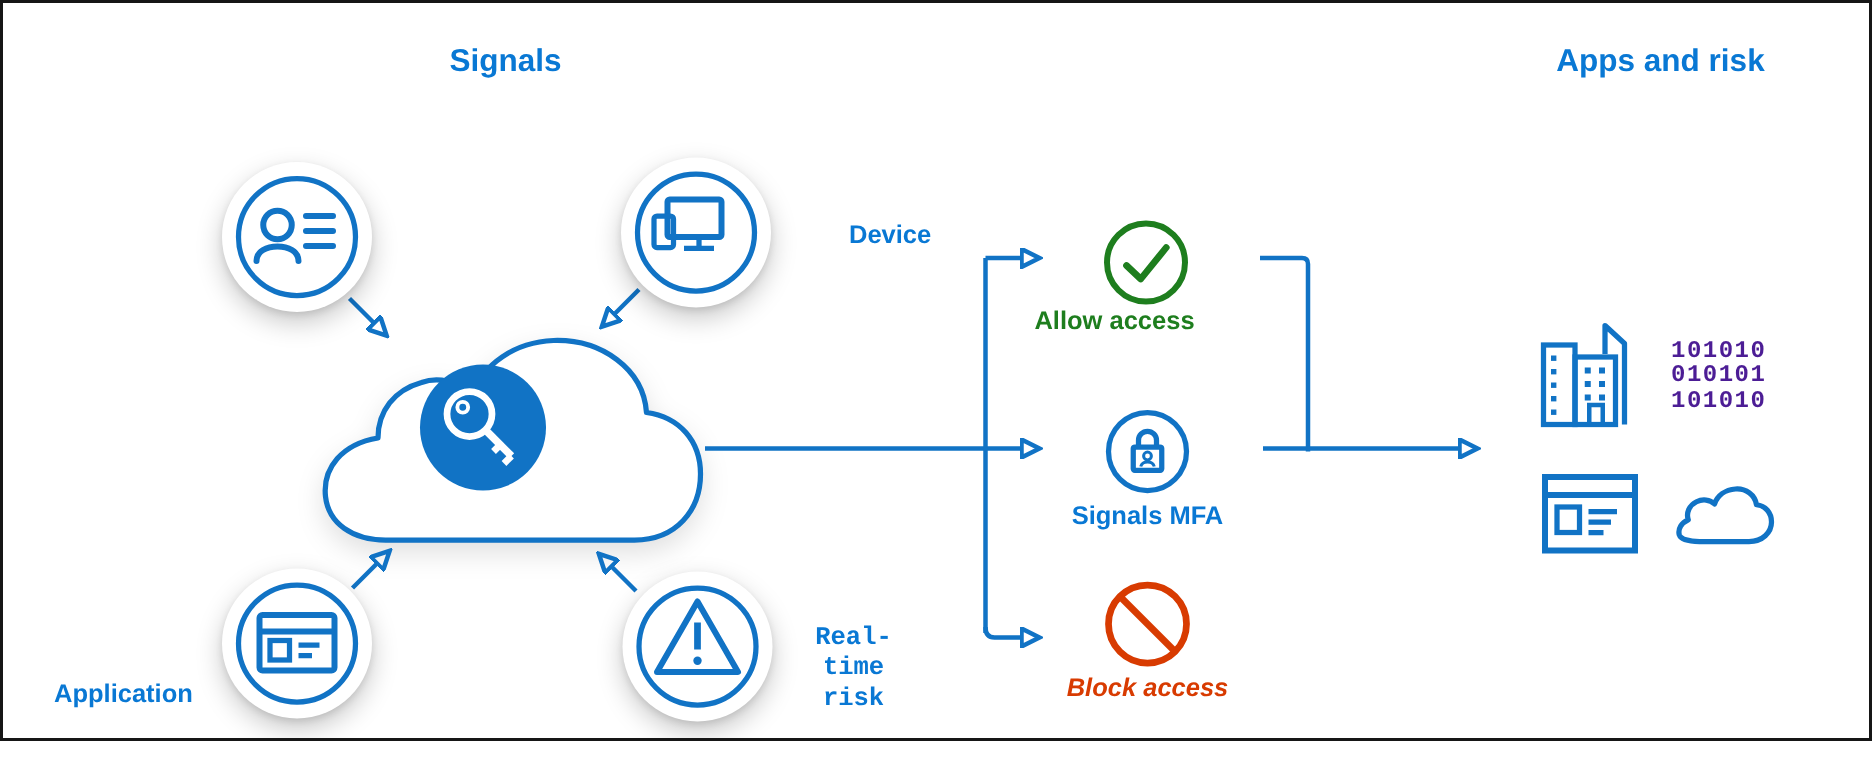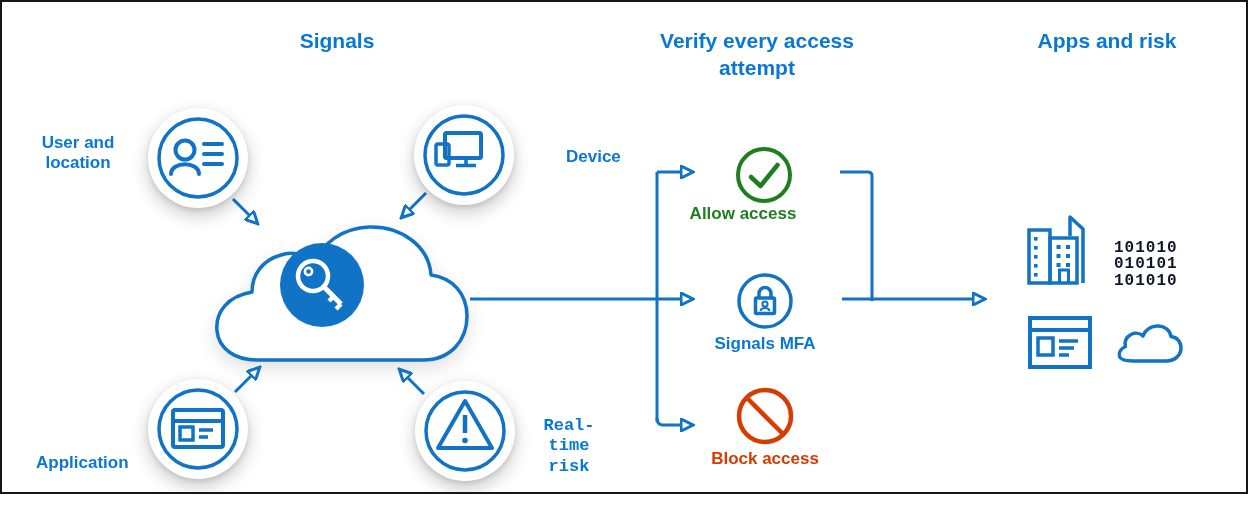--- a/index.html
+++ b/index.html
@@ -32,24 +32,24 @@
   .vlabel{
     position:absolute;width:150px;text-align:center;font-weight:700;font-size:17px;line-height:1.15;
   }
   .vlabel.green{color:#1e7e1e;}
   .vlabel.blue{color:#0978d4;}
   .vlabel.red{color:#d83b01;}
   .vicon{position:absolute;}
   .apps-icon{position:absolute;}
   .apps-icon svg .ln{stroke:#1173c5;fill:none;}
   .binary{
-    position:absolute;left:1112px;top:238px;width:80px;
+    position:absolute;left:1112px;top:224px;width:80px;
     font-family:"Liberation Mono","DejaVu Sans Mono",monospace;
     font-weight:700;font-size:16px;line-height:1.02;letter-spacing:1px;
-    color:#0f172a;white-space:pre-line;
+    color:#4c1d95;white-space:pre-line;
   }
 </style>
 </head>
 <body>
 
 <div class="frame">
 
   <svg class="cloud-svg" width="285" height="175" viewBox="0 0 285 175">
     <path d="M62,160 L228,160 C256,160 272,140 272,116 C272,94 258,78 236,75
              C234,46 206,26 174,27 C148,28 127,43 120,63 C110,54 97,51 86,55
@@ -68,42 +68,40 @@
     <path d="M422,392 L405,375" marker-end="url(#ah)"></path>
     <path d="M468,297 H680" marker-end="url(#ah)"></path>
     <path d="M655,170 V420"></path>
     <path d="M655,170 H680" marker-end="url(#ah)"></path>
     <path d="M655,416 Q655,423 661,423 H680" marker-end="url(#ah)"></path>
     <path d="M838,170 H866 Q870,170 870,174 V299"></path>
     <path d="M840,297 H972" marker-end="url(#ah)"></path>
   </svg>
 
   <div class="hdr" style="left:235px;top:25px;width:200px;">Signals</div>
-  <div class="hdr" style="left:630px;top:25px;width:250px;">Verify every access attempt</div>
   <div class="hdr" style="left:1005px;top:25px;width:200px;">Apps and risk</div>
 
   <div class="key-badge">
     <svg width="84" height="84" viewBox="0 0 84 84">
       <circle cx="33" cy="33" r="15" stroke="#fff" stroke-width="4.5" fill="none"></circle>
       <circle cx="28.5" cy="28.5" r="3.6" stroke="#fff" stroke-width="2.6" fill="none"></circle>
       <path d="M44,44 L61,61" stroke="#fff" stroke-width="5" fill="none"></path>
       <path d="M61,61 L56,66" stroke="#fff" stroke-width="4.5" fill="none"></path>
       <path d="M53.5,53.5 L49,58" stroke="#fff" stroke-width="4.5" fill="none"></path>
     </svg>
   </div>
 
   <div class="node" style="left:146px;top:106px;">
     <svg width="100" height="100" viewBox="0 0 100 100">
       <circle class="ln" cx="50" cy="50" r="39" stroke-width="3.5"></circle>
       <circle class="ln" cx="37" cy="42" r="9.5" stroke-width="4"></circle>
       <path class="ln" d="M23,66 C23,53 51,53 51,66" stroke-width="4" stroke-linecap="round"></path>
       <path class="ln" d="M56,36 H74 M56,46 H74 M56,56 H74" stroke-width="4" stroke-linecap="round"></path>
     </svg>
   </div>
-  <div class="lbl center" style="left:30px;top:131px;width:92px;">User and location</div>
 
   <div class="node" style="left:412px;top:103px;">
     <svg width="100" height="100" viewBox="0 0 100 100">
       <circle class="ln" cx="50" cy="50" r="39" stroke-width="3.5"></circle>
       <rect class="ln" x="31" y="28" width="36" height="25" rx="1.5" stroke-width="4"></rect>
       <path class="ln" d="M52,53 V60 M42,60.5 H62" stroke-width="3.5"></path>
       <rect class="ln" x="22" y="39" width="13" height="21" rx="2" stroke-width="3.5" fill="#ffffff"></rect>
     </svg>
   </div>
   <div class="lbl" style="left:537px;top:145px;width:100px;margin-left:27px;">Device</div>
@@ -147,21 +145,21 @@
     </svg>
   </div>
   <div class="vlabel blue" style="left:688px;top:332px;">Signals MFA</div>
 
   <div class="vicon" style="left:732px;top:383px;">
     <svg width="62" height="62" viewBox="0 0 62 62">
       <circle cx="31" cy="31" r="26" stroke="#d83b01" stroke-width="4.5" fill="none"></circle>
       <path d="M13.5,13.5 L48.5,48.5" stroke="#d83b01" stroke-width="4.5" fill="none"></path>
     </svg>
   </div>
-  <div class="vlabel red" style="left:688px;top:447px;">Block access</div>
+  <div class="vlabel red" style="left:688px;top:447px;font-style:italic;">Block access</div>
 
   <div class="apps-icon" style="left:1022px;top:208px;">
     <svg width="70" height="78" viewBox="0 0 70 78">
       <path class="ln" d="M46,26 V7 L59,19 V73" stroke-width="3.5" stroke-linejoin="round"></path>
       <rect class="ln" x="5" y="20" width="21" height="53" stroke-width="3.5"></rect>
       <rect class="ln" x="26" y="28" width="27" height="45" stroke-width="3.5" fill="#ffffff"></rect>
       <g fill="#1173c5">
         <rect x="10" y="27" width="3.6" height="3.6"></rect>
           <rect x="10" y="36" width="3.6" height="3.6"></rect>
         <rect x="10" y="45" width="3.6" height="3.6"></rect>

